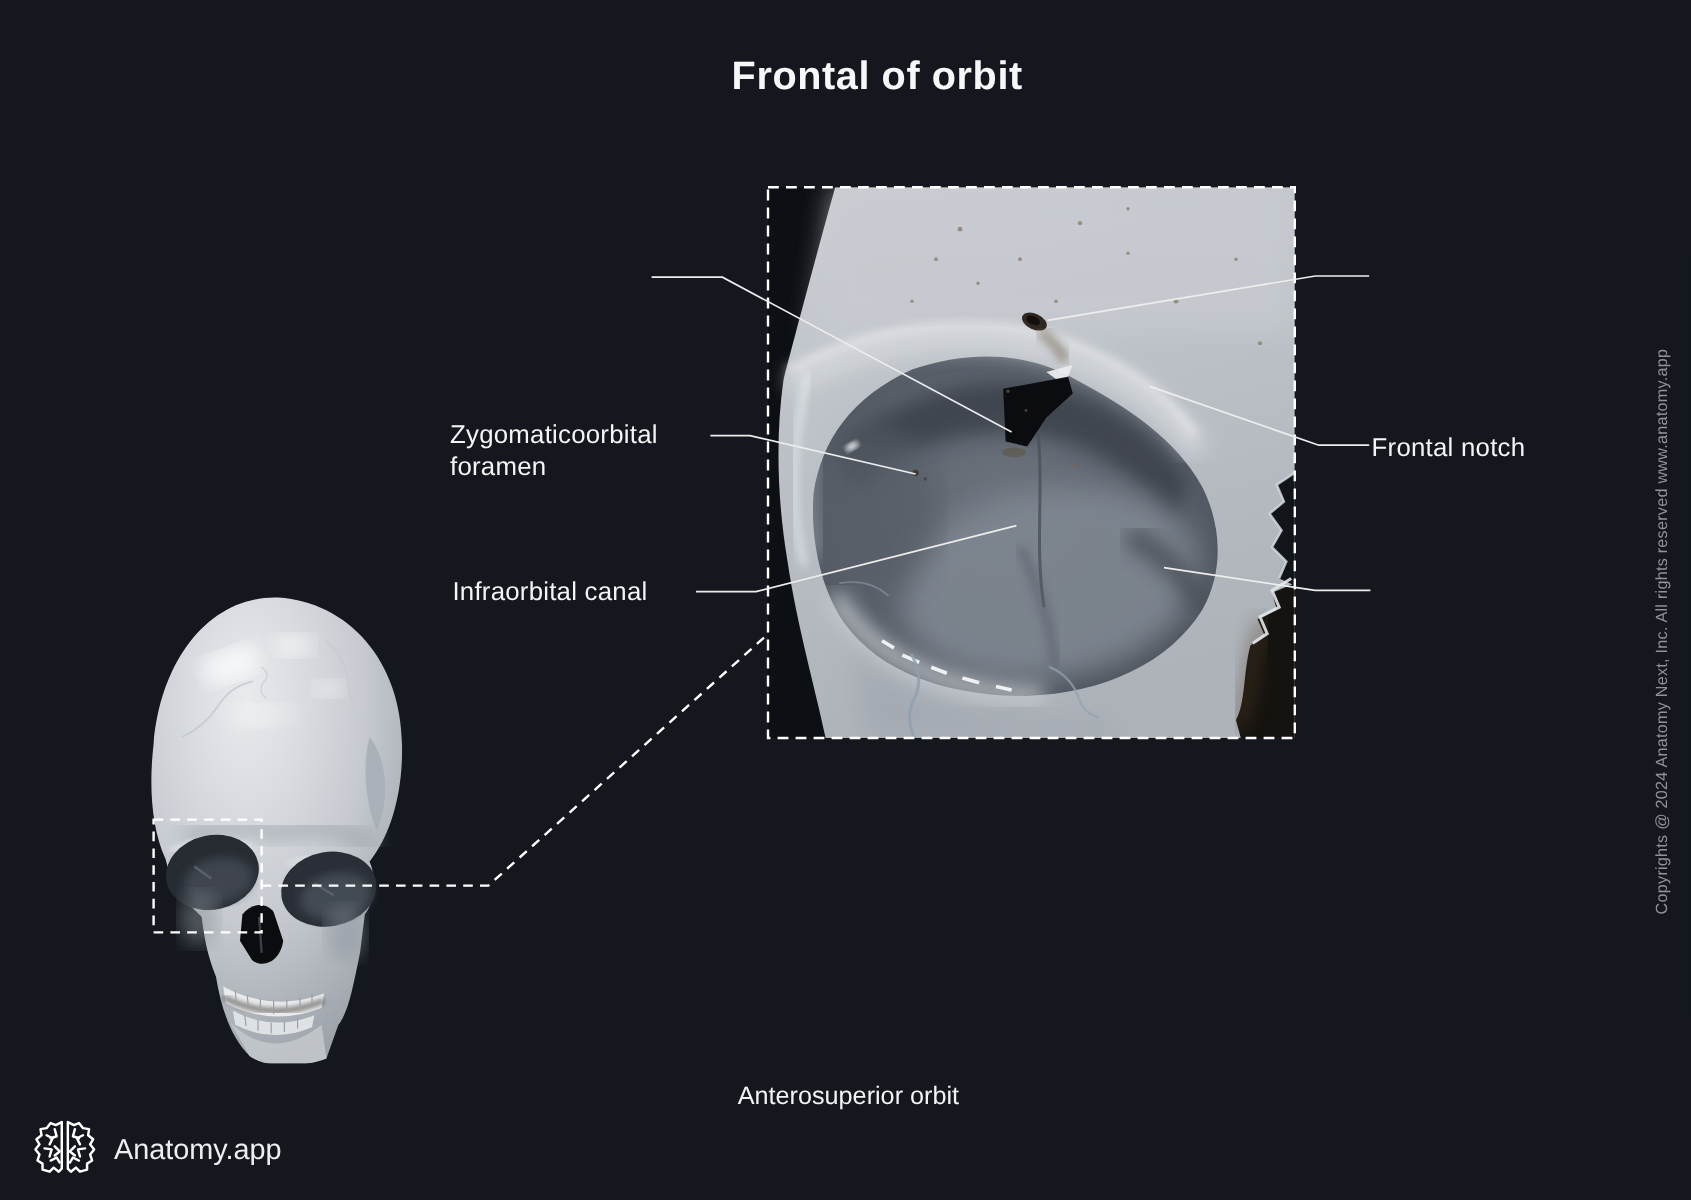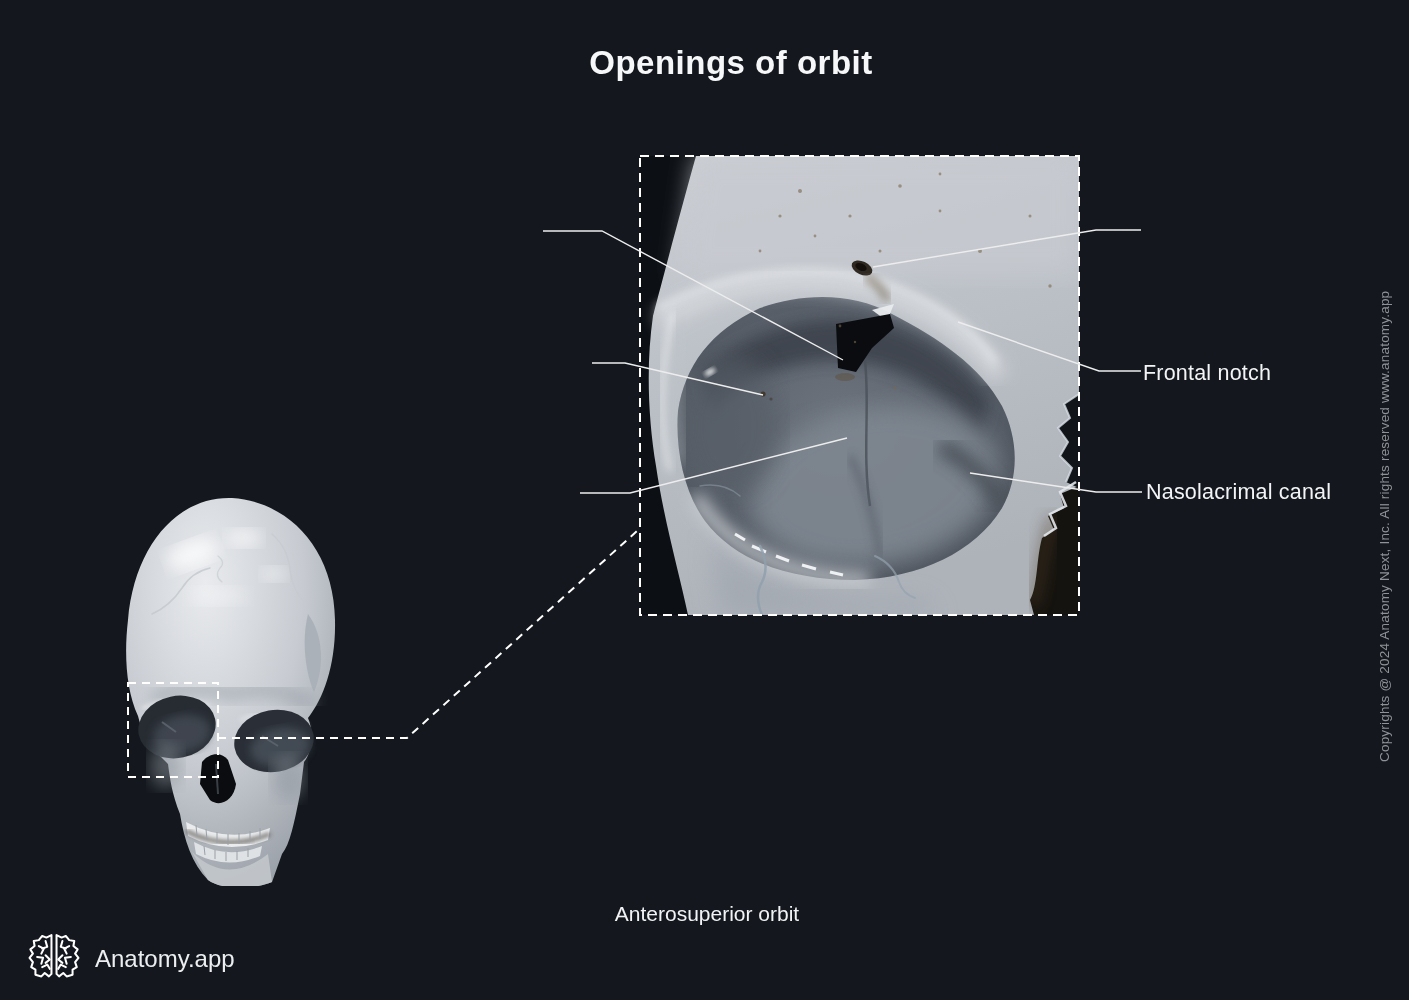--- a/index.html
+++ b/index.html
@@ -36,21 +36,21 @@
     position:absolute;left:95px;top:945px;font-size:24px;font-weight:500;color:#eceef0;
   }
   .abs{position:absolute;}
   svg{display:block;}
 </style>
 </head>
 <body>
 
 <div class="canvas">
 
-  <div class="title">Openings of orbit</div>
+  <div class="title">Frontal of orbit</div>
 
   <svg class="abs" style="left:640px;top:156px;" width="439" height="459" viewBox="0 0 439 459">
     <defs>
       <radialGradient id="gCav" cx="48%" cy="45%" r="65%">
         <stop offset="0%" stop-color="#6d747e"></stop>
         <stop offset="60%" stop-color="#5d646e"></stop>
         <stop offset="100%" stop-color="#474d56"></stop>
       </radialGradient>
       <linearGradient id="gBone" x1="0" y1="0" x2="0.25" y2="1">
         <stop offset="0%" stop-color="#cdd0d5"></stop>
@@ -233,22 +233,23 @@
         <polyline points="543,231 602,231 843,360"></polyline>
         <polyline points="592,363 625,363 763,395"></polyline>
         <polyline points="580,493 630,493 847,438"></polyline>
         <polyline points="873,267 1096,230 1141,230"></polyline>
         <polyline points="958,322 1099,371 1141,371"></polyline>
         <polyline points="970,473 1096,492 1142,492"></polyline>
       </g>
     </g>
   </svg>
 
+  <div class="lbl lbl-zof">Zygomaticoorbital foramen</div>
+  <div class="lbl lbl-ic">Infraorbital canal</div>
   <div class="lbl right lbl-fn">Frontal notch</div>
-  <div class="lbl right lbl-nc">Nasolacrimal canal</div>
 
   <div class="caption">Anterosuperior orbit</div>
 
   <svg class="abs" style="left:27px;top:930px;" width="54" height="54" viewBox="0 0 64 64">
     <g stroke="#ffffff" stroke-width="2.4" fill="none" stroke-linejoin="round" stroke-linecap="round">
       <path d="M29,6 L23,9 L18,7 L14,12 L8,13 L9,19 L4,23 L7,28 L3,33 L7,38 L5,44 L10,47 L10,53 L17,55 L21,51 L26,55 L29,52 Z"></path>
       <path d="M14,19 l6,3 -3,6"></path>
       <path d="M12,32 l7,1 -2,7"></path>
       <path d="M18,44 l6,-3 3,5"></path>
       <path d="M22,13 l2,7 -6,2"></path>

